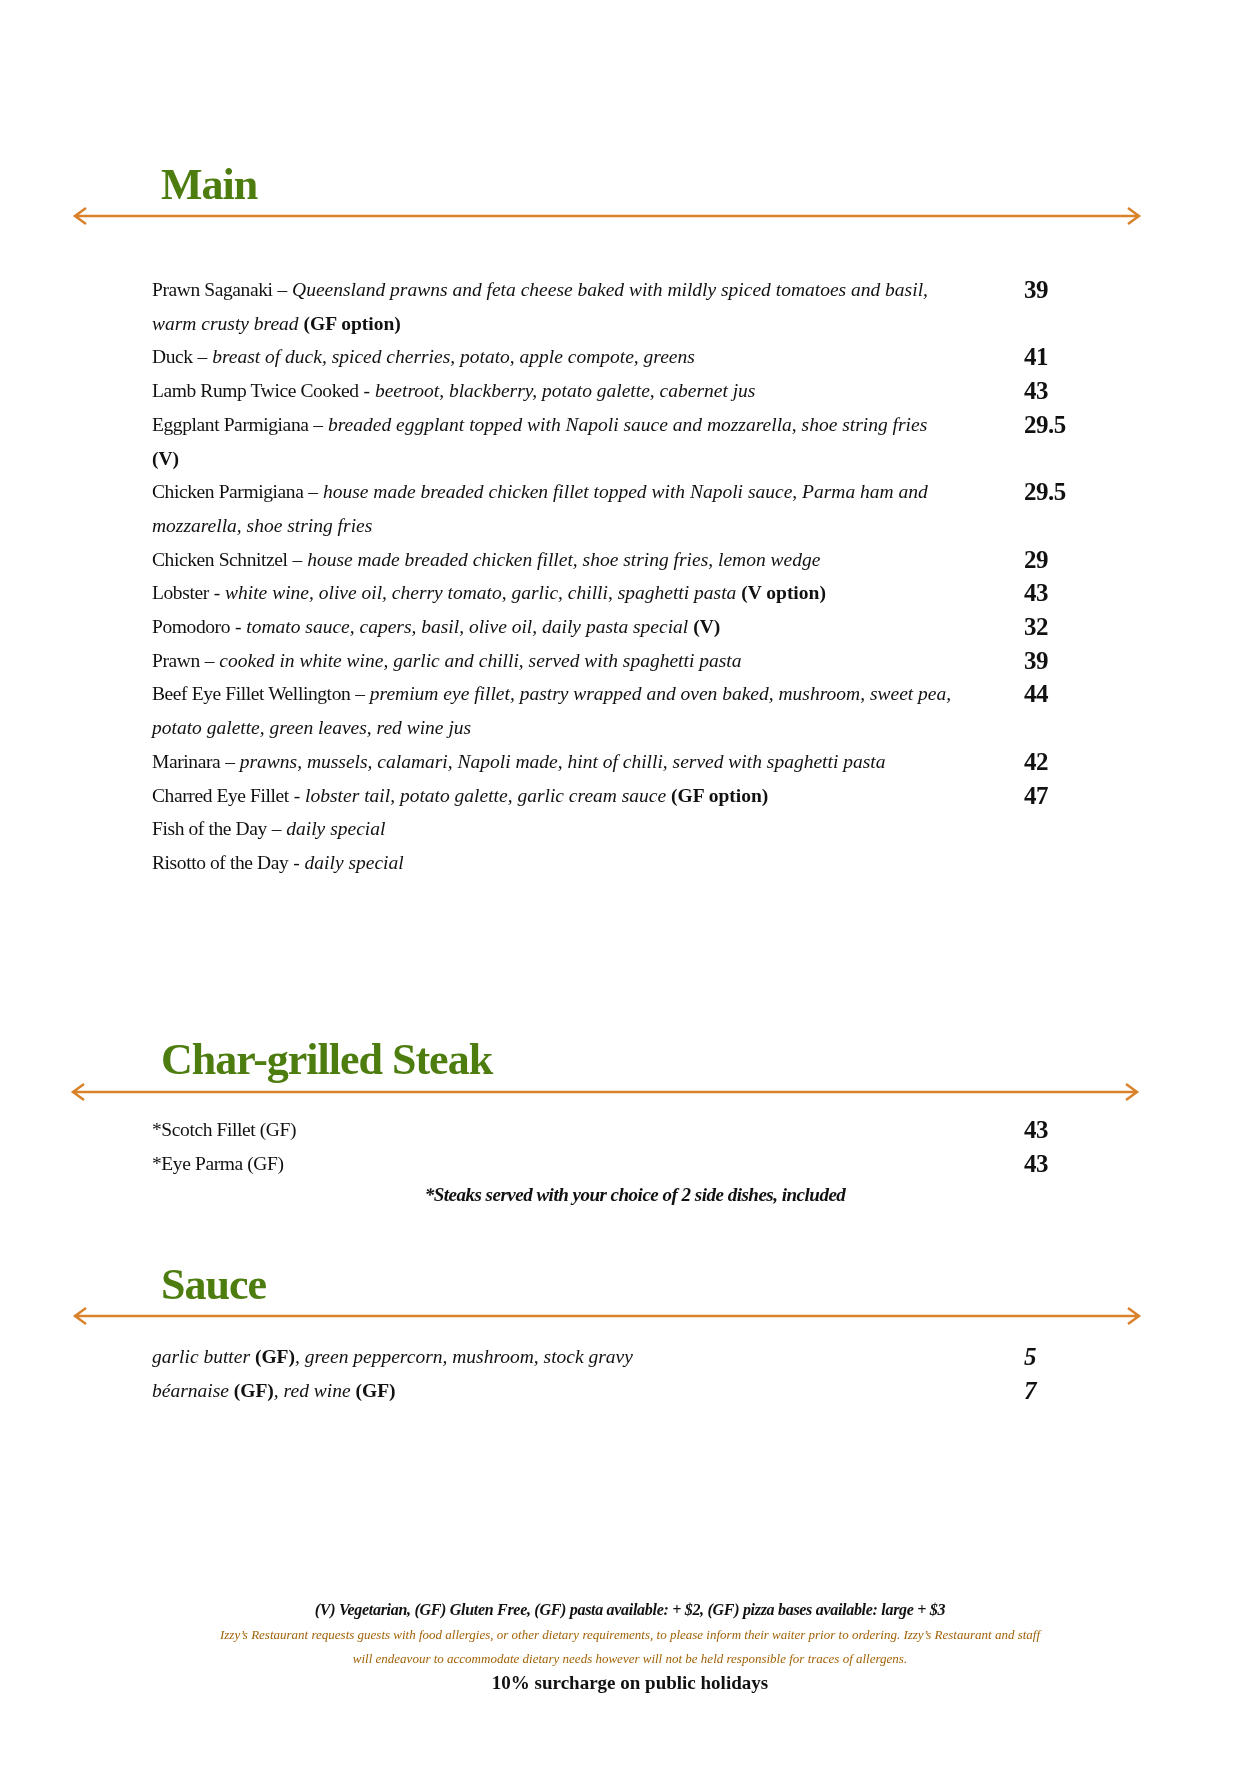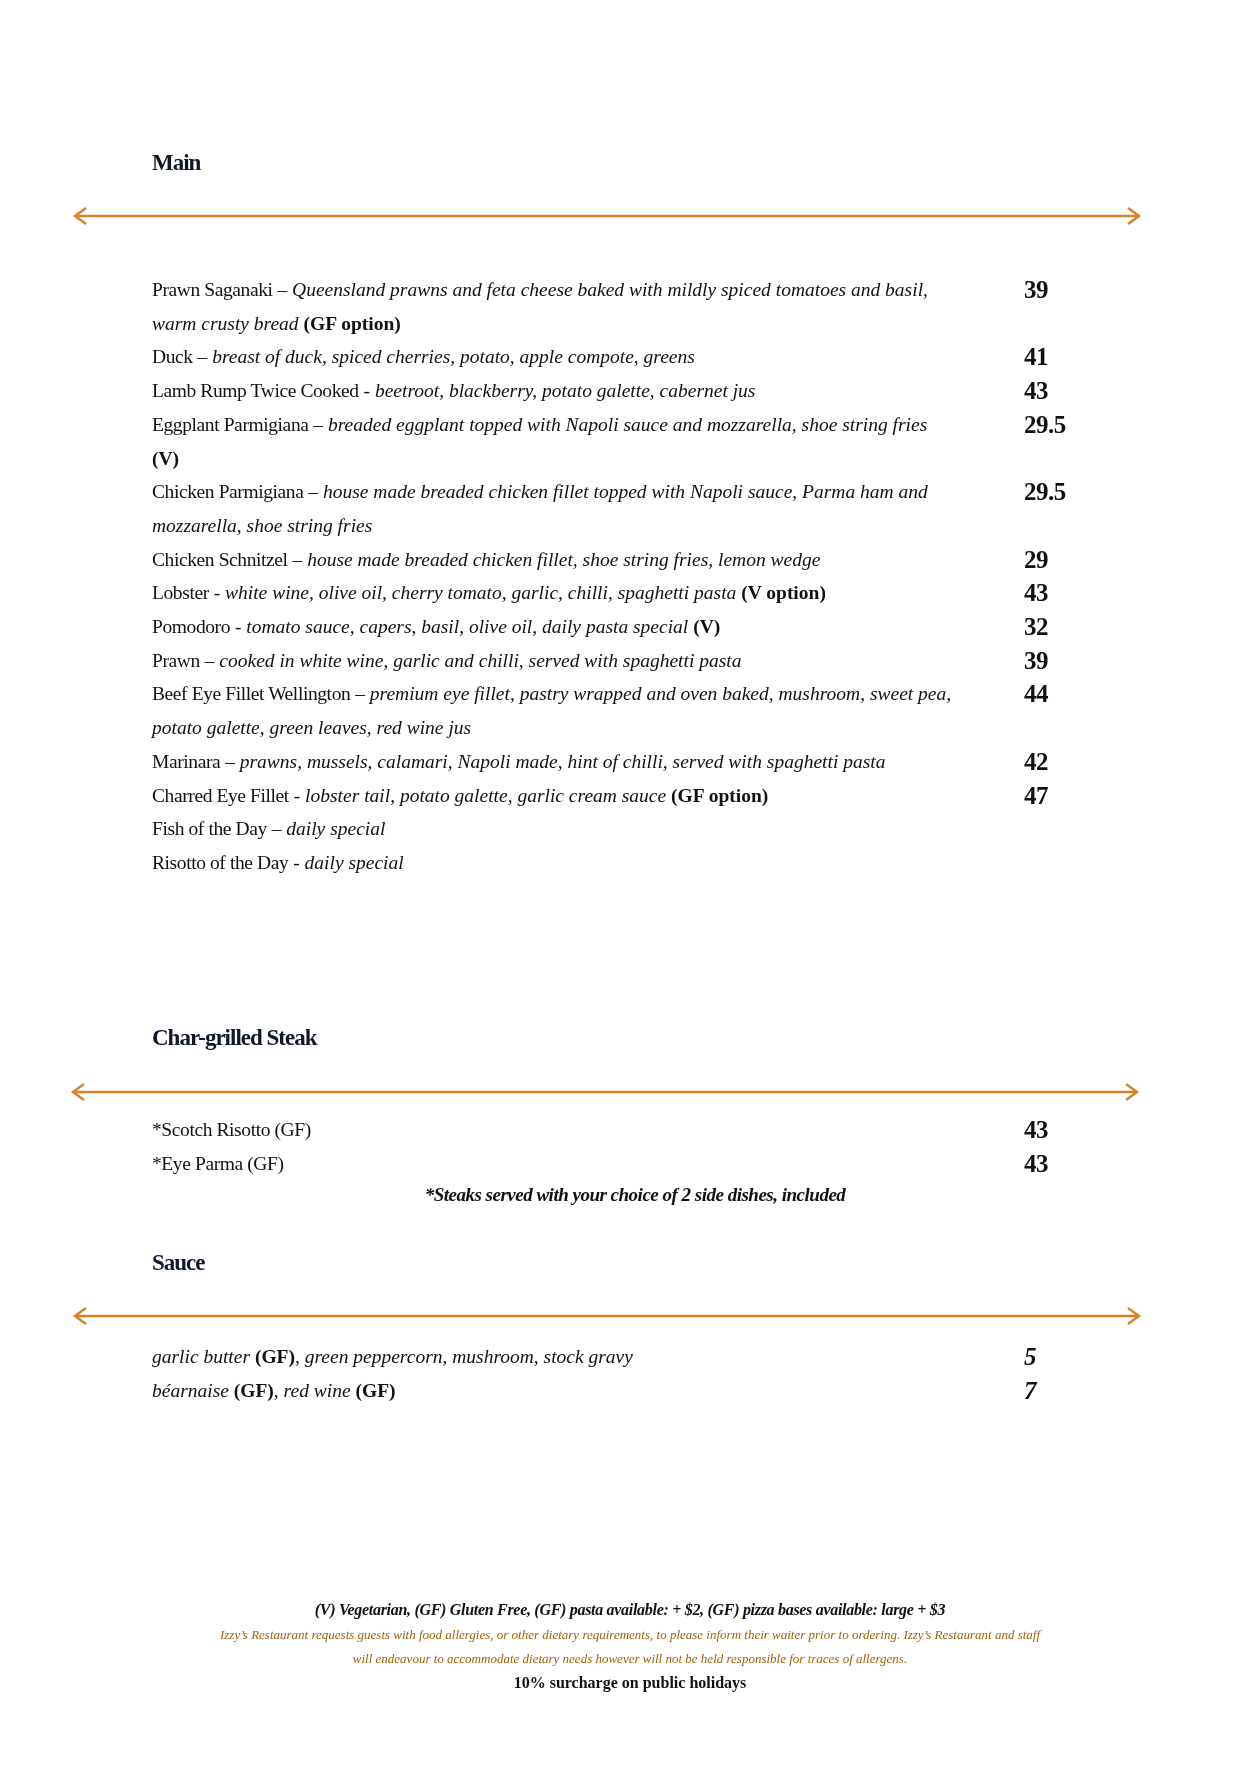--- a/index.html
+++ b/index.html
@@ -1,23 +1,23 @@
 <!DOCTYPE html>
 <html><head>
   <meta charset="utf-8">
   <style>
     html, body { margin: 0; padding: 0; background: #ffffff; }
     body {
       width: 1250px; height: 1768px; position: relative; overflow: hidden;
       font-family: "Liberation Serif", "DejaVu Serif", serif; color: #111;
     }
     .section-title {
-      position: absolute; left: 152px; margin: 0;
+      position: absolute; left: 152px; margin: 9px;
       font-family: "Liberation Serif", serif; font-weight: bold;
-      font-size: 23px; letter-spacing: -1px; color: #0f172a;
+      font-size: 44px; letter-spacing: -1px; color: #4d7c0f;
     }
     .arrow-rule { position: absolute; left: 72px; width: 1070px; height: 20px; }
     .arrow-rule svg { display: block; width: 100%; height: 100%; }
     .menu-list { position: absolute; left: 152px; width: 940px; }
     .item { position: relative; font-size: 19.5px; line-height: 33.7px; }
     .item .text { width: 800px; display: block; }
     .name { font-weight: normal; letter-spacing: -0.4px; }
     .sep { font-style: normal; }
     .desc { font-style: italic; }
     .tag { font-weight: bold; font-style: normal; }
@@ -26,21 +26,21 @@
       letter-spacing: -0.5px;
     }
     .steak-note {
       position: absolute; left: 0; width: 1270px; text-align: center;
       font-style: italic; font-weight: bold; font-size: 19px; letter-spacing: -0.5px;
     }
     .sauce-item { position: relative; font-size: 19.5px; line-height: 33.7px; font-style: italic; }
     .footer { position: absolute; left: 150px; width: 960px; text-align: center; }
     .footer .legend { font-style: italic; font-weight: bold; font-size: 16px; line-height: 26px; letter-spacing: -0.3px; }
     .footer .disclaimer { font-style: italic; font-size: 13px; line-height: 24px; color: #a16207; }
-    .footer .surcharge { font-weight: bold; font-size: 16px; line-height: 24px; }
+    .footer .surcharge { font-weight: bold; font-size: 19px; line-height: 24px; }
   </style>
 </head>
 <body>
 
 <h2 class="section-title" style="top:150px;">Main</h2>
 <div class="arrow-rule" style="top:206px;">
   <svg viewBox="0 0 1070 20" preserveAspectRatio="none">
       <path d="M3 10 H1067 M14 2 L3 10 L14 18 M1056 2 L1067 10 L1056 18" stroke="#D9822B" stroke-width="2.5" fill="none"></path>
     </svg>
 </div>
@@ -105,21 +105,21 @@
   </div>
 
 <h2 class="section-title" style="top:1025px;">Char-grilled Steak</h2>
 <div class="arrow-rule" style="top:1082px; left:70px;">
   <svg viewBox="0 0 1070 20" preserveAspectRatio="none">
       <path d="M3 10 H1067 M14 2 L3 10 L14 18 M1056 2 L1067 10 L1056 18" stroke="#D9822B" stroke-width="2.5" fill="none"></path>
     </svg>
 </div>
 <div class="menu-list" style="top:1113px;">
   <div class="item">
-    <span class="text name">*Scotch Risotto (GF)</span>
+    <span class="text name">*Scotch Fillet (GF)</span>
     <span class="price">43</span>
   </div>
   <div class="item">
     <span class="text name">*Eye Parma (GF)</span>
     <span class="price">43</span>
   </div>
 </div>
 <div class="steak-note" style="top:1184px;">*Steaks served with your choice of 2 side dishes, included</div>
 
 <h2 class="section-title" style="top:1250px;">Sauce</h2>

